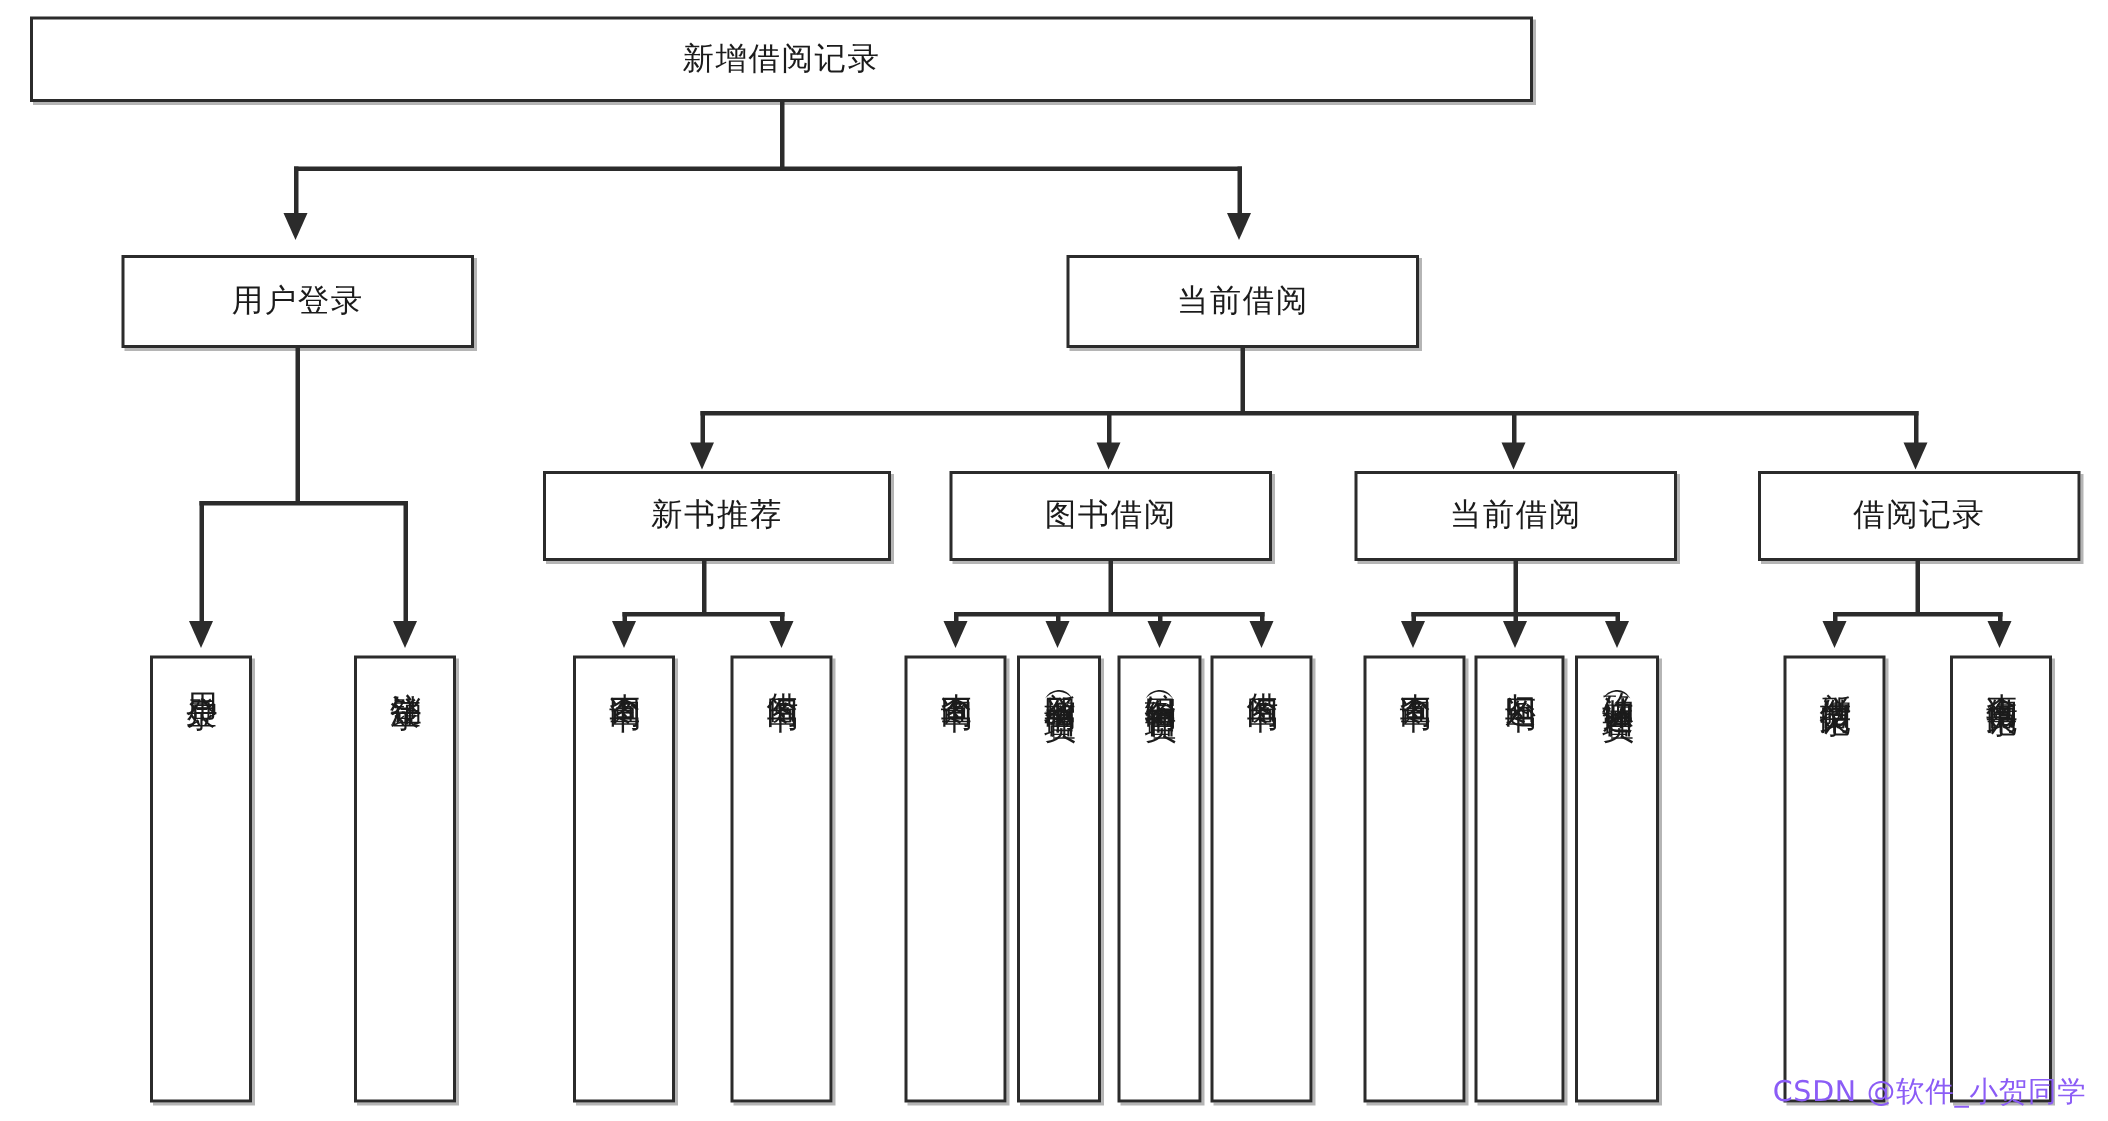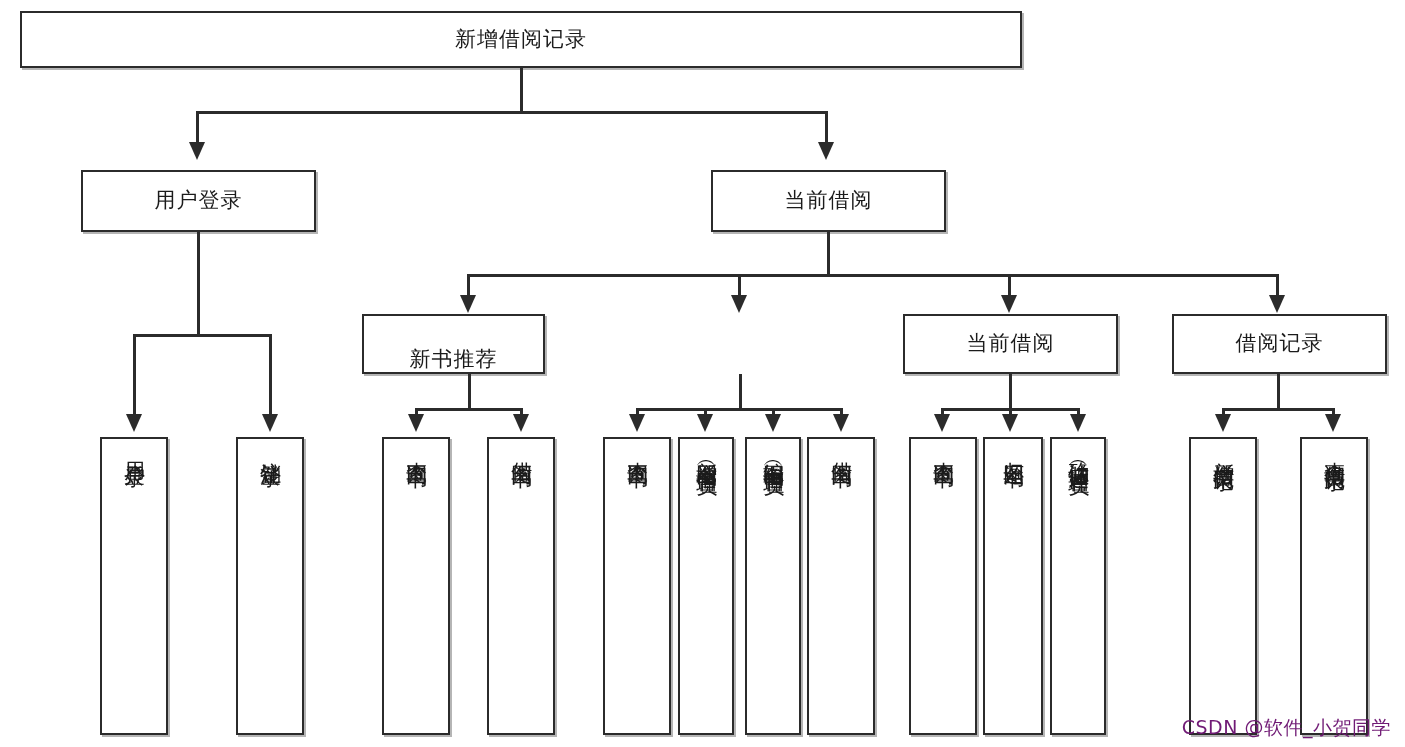--- a/index.html
+++ b/index.html
@@ -66,21 +66,21 @@
     border-left:8px solid transparent;
     border-right:8px solid transparent;
     border-top:18px solid #2b2b2b;
   }
   
   #watermark{
     position:absolute;
     right:14px;
     bottom:6px;
     font-size:19px;
-    color:#701a75;
+    color:#8b5cf6;
     letter-spacing:.5px;
     white-space:nowrap;
     user-select:none;
   }
 </style>
 </head>
 <body>
 
 <div id="canvas">
 
@@ -121,22 +121,25 @@
 
   <div class="vline" style="left:738px;top:274px;width:3px;height:24px;"></div>
   <div class="arrow" style="left:731px;top:295px;"></div>
 
   <div class="vline" style="left:1008px;top:274px;width:3px;height:24px;"></div>
   <div class="arrow" style="left:1001px;top:295px;"></div>
 
   <div class="vline" style="left:1276px;top:274px;width:3px;height:24px;"></div>
   <div class="arrow" style="left:1269px;top:295px;"></div>
 
-  <div class="node horiz" style="left:362px;top:314px;width:183px;height:60px;align-items:flex-end;">
+  <div class="node horiz" style="left:362px;top:314px;width:232px;height:60px;">
     <span class="label">新书推荐</span>
+  </div>
+  <div class="node horiz" style="left:633px;top:314px;width:215px;height:60px;">
+    <span class="label">图书借阅</span>
   </div>
   <div class="node horiz" style="left:1172px;top:314px;width:215px;height:60px;">
     <span class="label">借阅记录</span>
   </div>
   <div class="node horiz" style="left:903px;top:314px;width:215px;height:60px;">
     <span class="label">当前借阅</span>
   </div>
 
   <div class="vline" style="left:468px;top:374px;width:3px;height:36px;"></div>
   <div class="hline" style="left:415px;top:408px;width:108px;height:3px;"></div>

